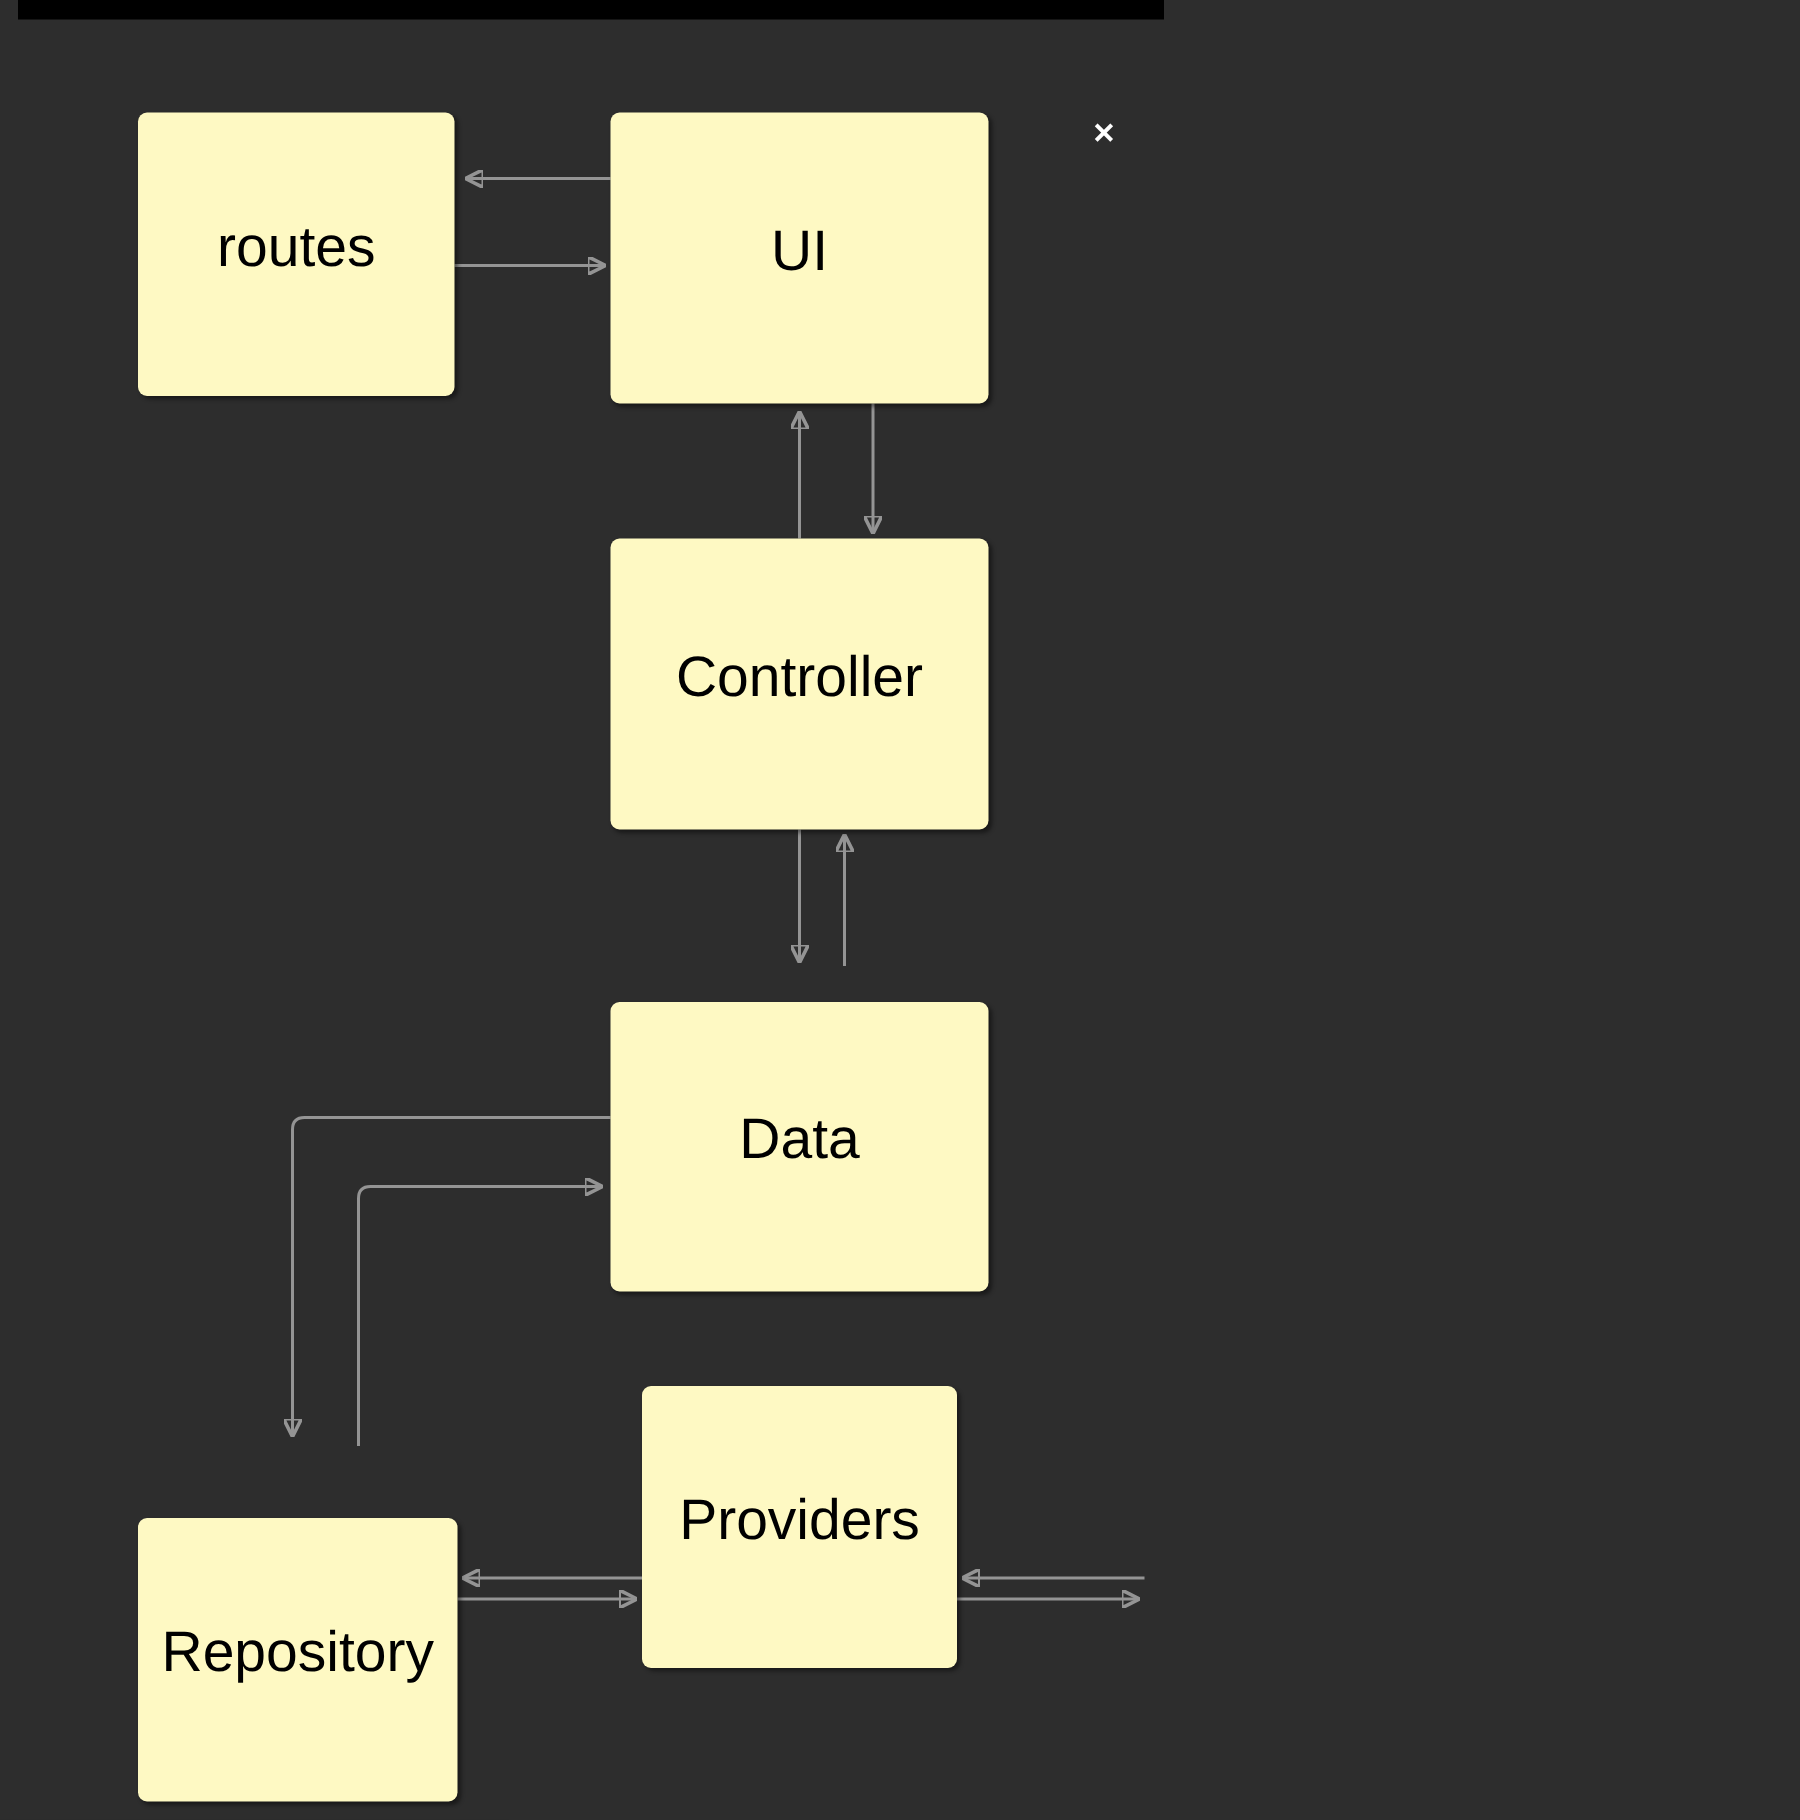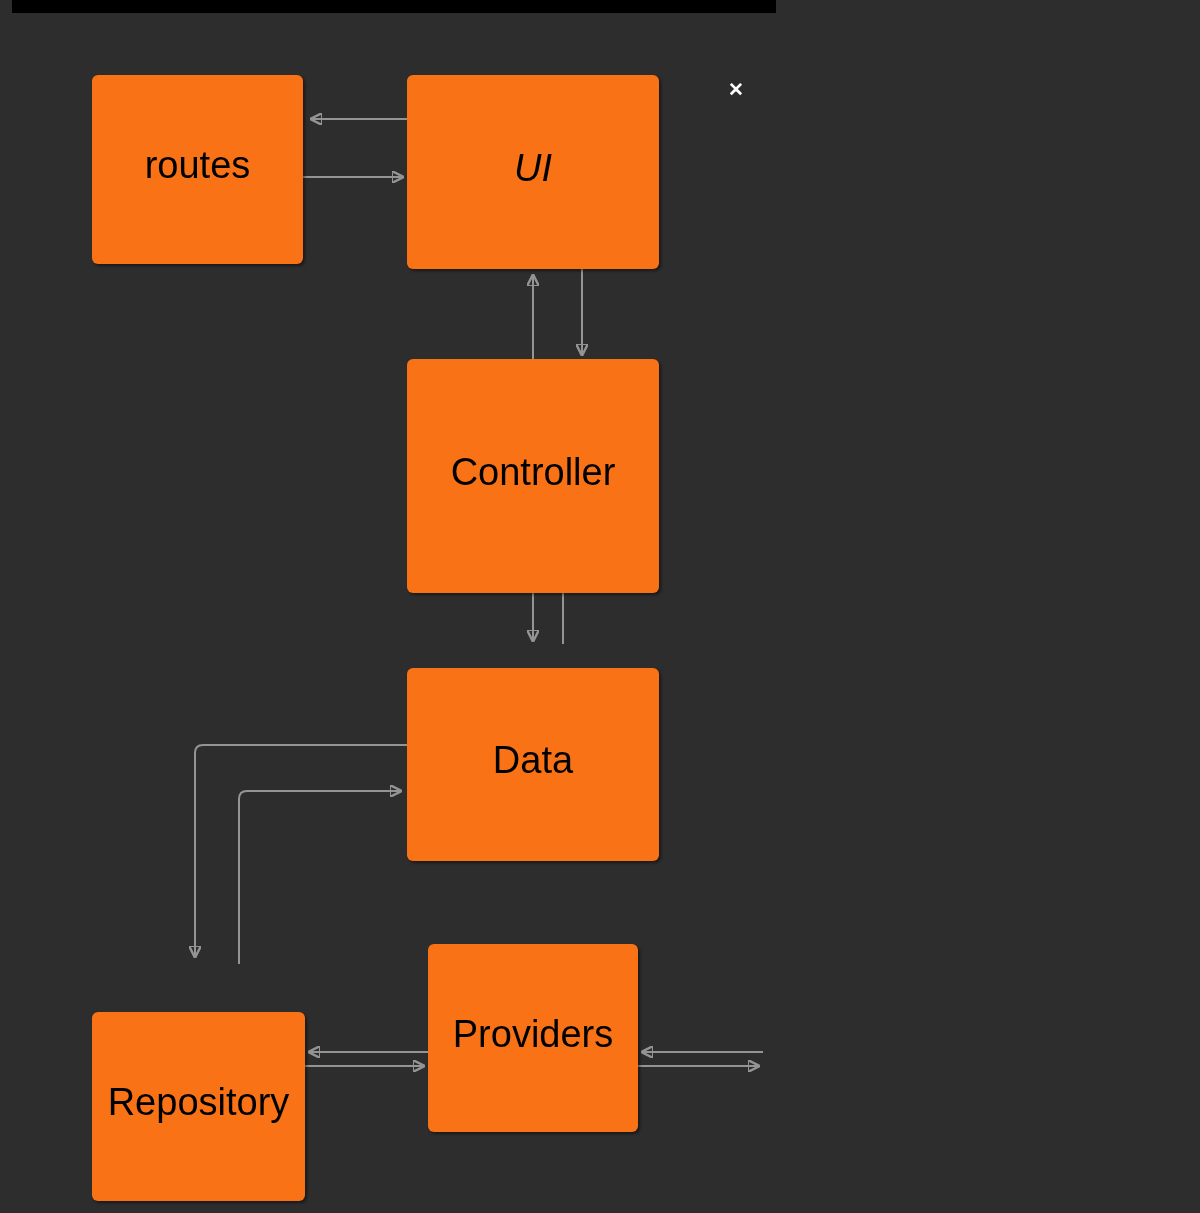--- a/index.html
+++ b/index.html
@@ -49,21 +49,21 @@
     width: 1200px;
     height: 1213px;
   }
   .edges path {
     fill: none;
     stroke: #949494;
     stroke-width: 2;
   }
   .node {
     position: absolute;
-    background: #f97316;
+    background: #fef9c3;
     border-radius: 6px;
     box-shadow: 2px 2px 3px rgba(0,0,0,0.45);
     display: flex;
     align-items: center;
     justify-content: center;
   }
   .node-label {
     color: #000000;
     font-size: 38px;
     font-weight: 400;
@@ -111,34 +111,34 @@
 
     <path d="M 763 1052 L 643 1052" marker-end="url(#arrow)"></path>
 
     <path d="M 638 1066 L 758 1066" marker-end="url(#arrow)"></path>
   </svg>
 
   <div class="node" style="left:92px;  top:75px;  width:211px; height:189px;">
     <span class="node-label">routes</span>
   </div>
 
-  <div class="node" style="left:407px; top:75px;  width:252px; height:194px;font-style:italic;">
+  <div class="node" style="left:407px; top:75px;  width:252px; height:194px;">
     <span class="node-label">UI</span>
   </div>
 
-  <div class="node" style="left:407px; top:359px; width:252px; height:234px;">
+  <div class="node" style="left:407px; top:359px; width:252px; height:194px;">
     <span class="node-label">Controller</span>
   </div>
 
   <div class="node" style="left:407px; top:644px; width:252px; height:193px;margin-top:24px;">
     <span class="node-label">Data</span>
   </div>
 
   <div class="node" style="left:92px;  top:1012px; width:213px; height:189px;">
     <span class="node-label">Repository</span>
   </div>
 
-  <div class="node" style="left:428px; top:944px; width:210px; height:188px;justify-content:center;">
+  <div class="node" style="left:428px; top:924px; width:210px; height:188px;justify-content:center;">
     <span class="node-label">Providers</span>
   </div>
 
 
 </div>
 
 </body></html>

